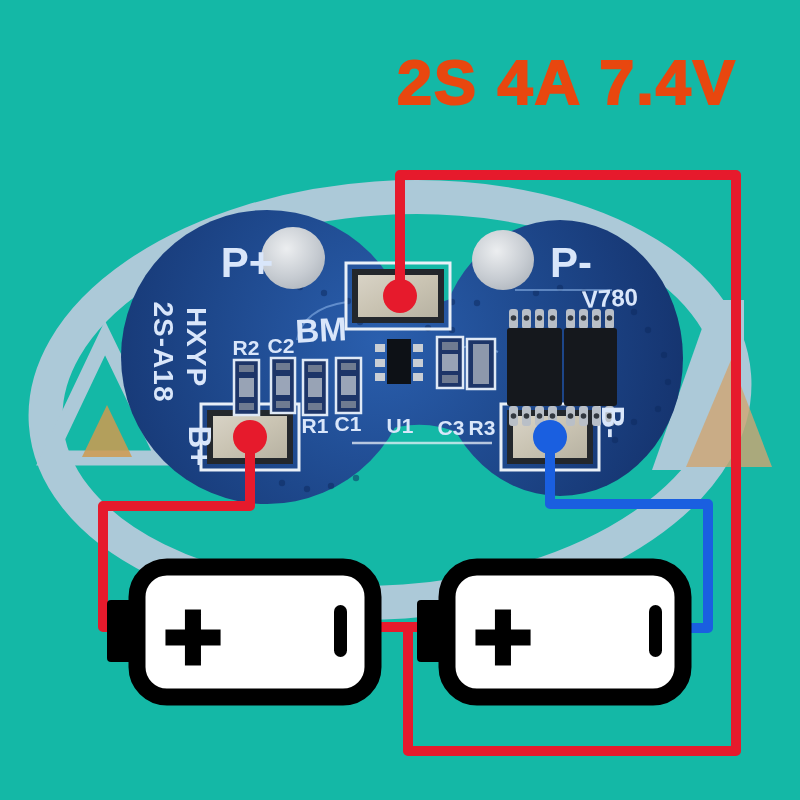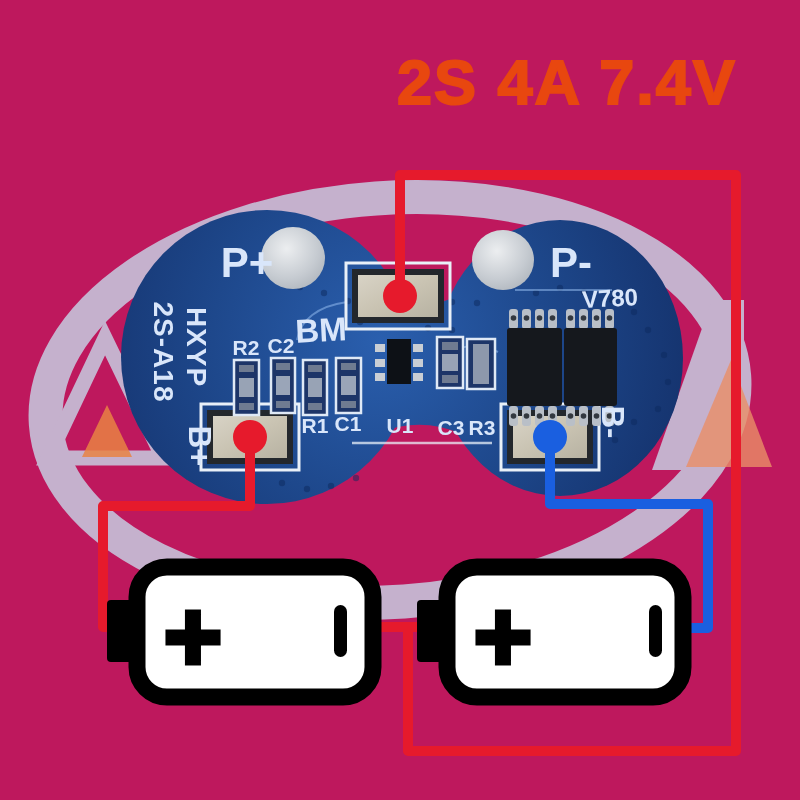--- a/index.html
+++ b/index.html
@@ -1,16 +1,16 @@
 <!DOCTYPE html>
 <html><head>
 <meta charset="utf-8">
 <style>
   html,body{margin:0;padding:0;background:#ffffff;}
-  .stage{position:relative;width:800px;height:800px;background:#be185d;overflow:hidden;
+  .stage{position:relative;width:800px;height:800px;background:#14b8a6;overflow:hidden;
          font-family:"Liberation Sans", sans-serif;}
   svg{display:block;}
   text{font-family:"Liberation Sans", sans-serif;}
   .silk{fill:#d9e6fa;font-weight:bold;}
   .lbl-sm{font-size:21px;}
 </style>
 </head>
 <body>
 
 <div class="stage">

